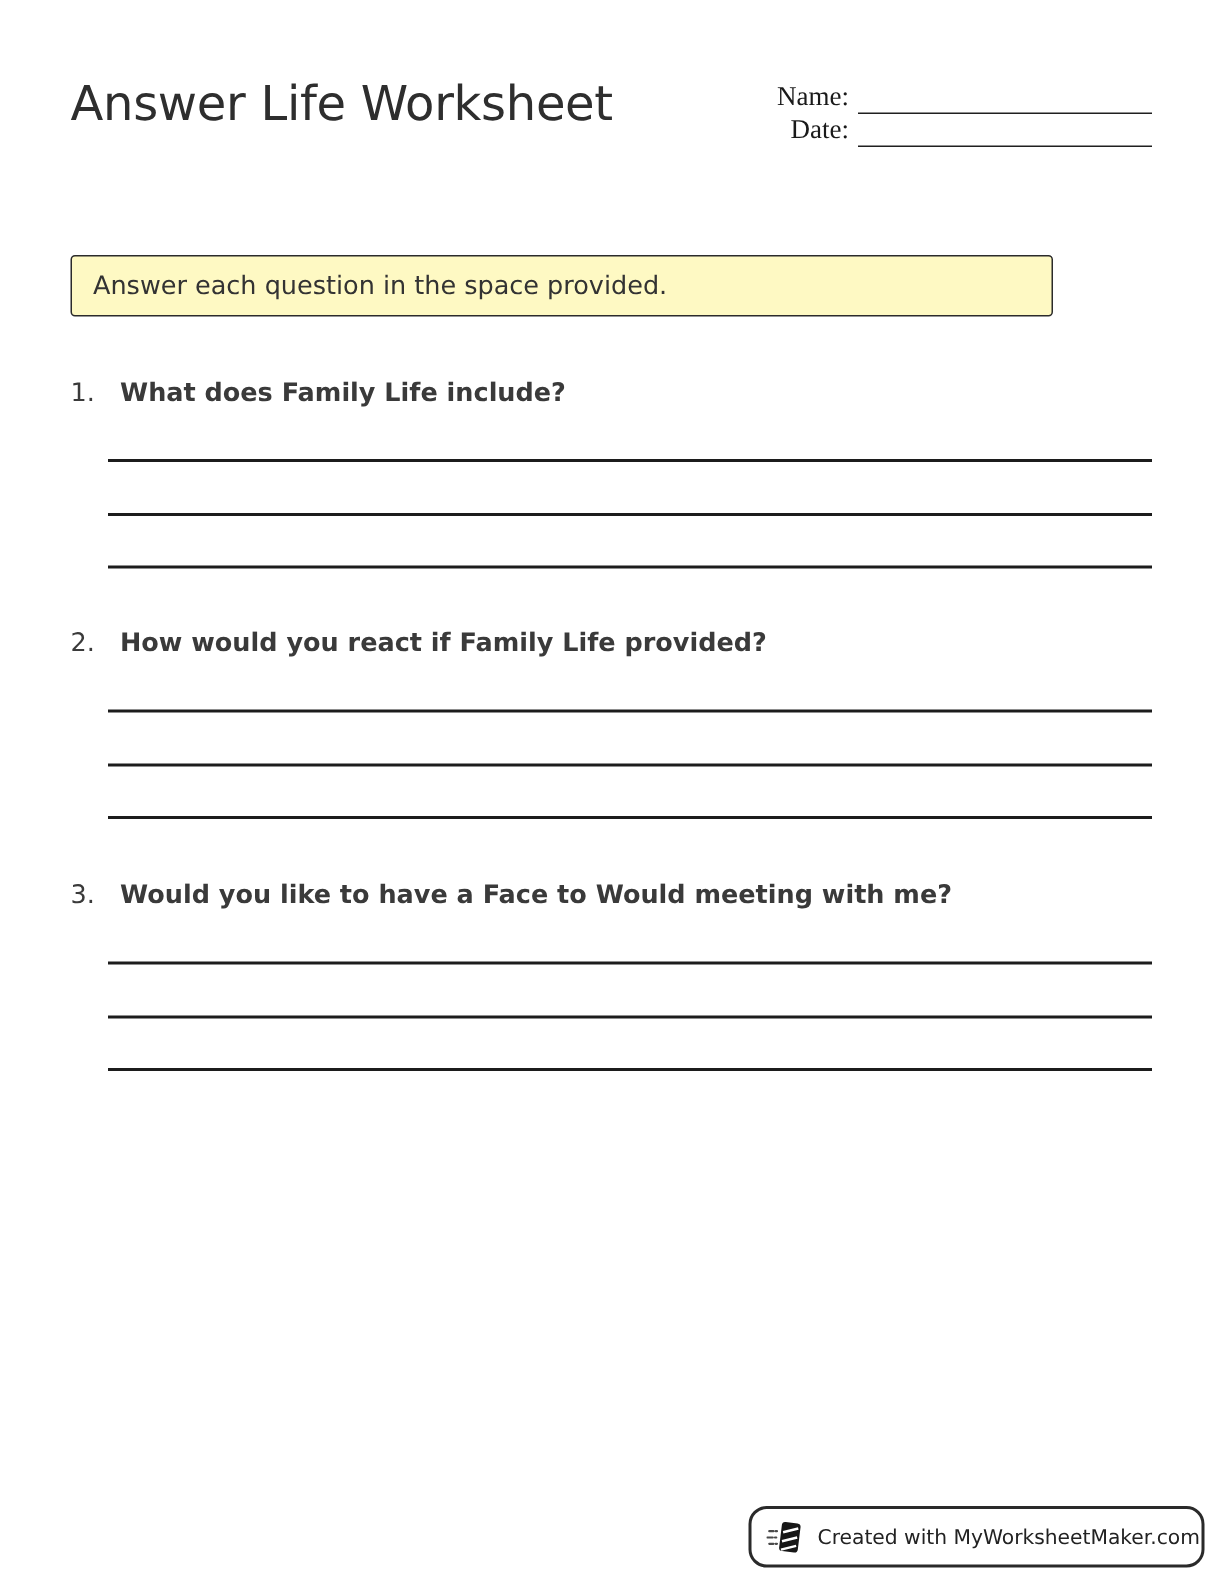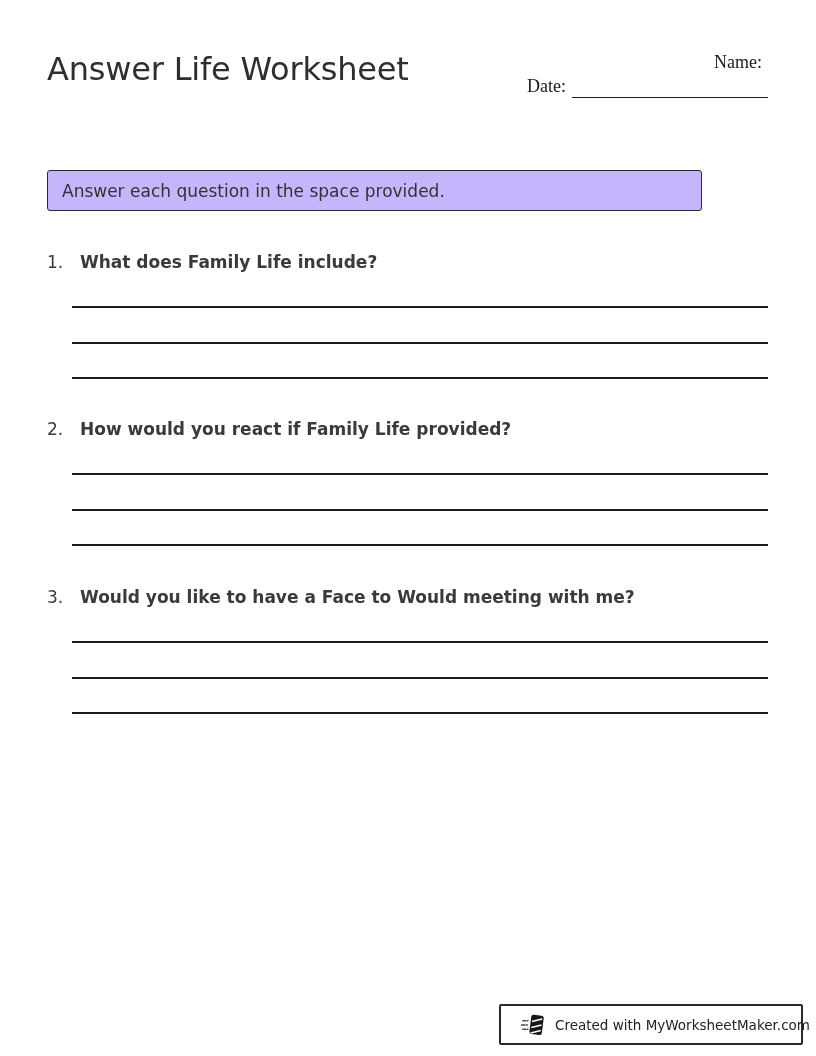--- a/index.html
+++ b/index.html
@@ -41,38 +41,38 @@
     width: 72px;
     text-align: right;
     padding-right: 6px;
     line-height: 24px;
   }
   .field-row .field-line {
     flex: 1;
     height: 24px;
     border-bottom: 1.5px solid #1f1f1f;
   }
-  .row-name { top: 50px; flex-direction: column; }
+  .row-name { top: 50px; }
   .row-date { top: 72px; }
 
   
   .instruction-box {
     position: absolute;
     left: 47px;
     top: 170px;
     width: 655px;
     height: 41px;
     border: 1.5px solid #2b2b2b;
     border-radius: 3px;
     display: flex;
     align-items: center;
     padding-left: 14px;
     font-size: 17px;
     color: #333333;
-    background: #c4b5fd;
+    background: #fef9c3;
   }
 
   
   .question {
     position: absolute;
     left: 47px;
     width: 721px;
   }
   .q-row {
     display: flex;
@@ -96,24 +96,24 @@
   .q3 { top: 587px; }
 
   
   .footer-badge {
     position: absolute;
     left: 499px;
     top: 1004px;
     width: 304px;
     height: 41px;
     border: 2px solid #2a2a2a;
-    border-radius: 2px;
+    border-radius: 12px;
     display: flex;
     align-items: center;
-    padding: 0 20px;
+    padding: 0 10px;
     gap: 8px;
     background: #ffffff;
     cursor: pointer;
   }
   .footer-badge .badge-text {
     font-size: 13.5px;
     color: #222222;
     white-space: nowrap;
   }
   .logo-icon { flex: none; display: block; }

